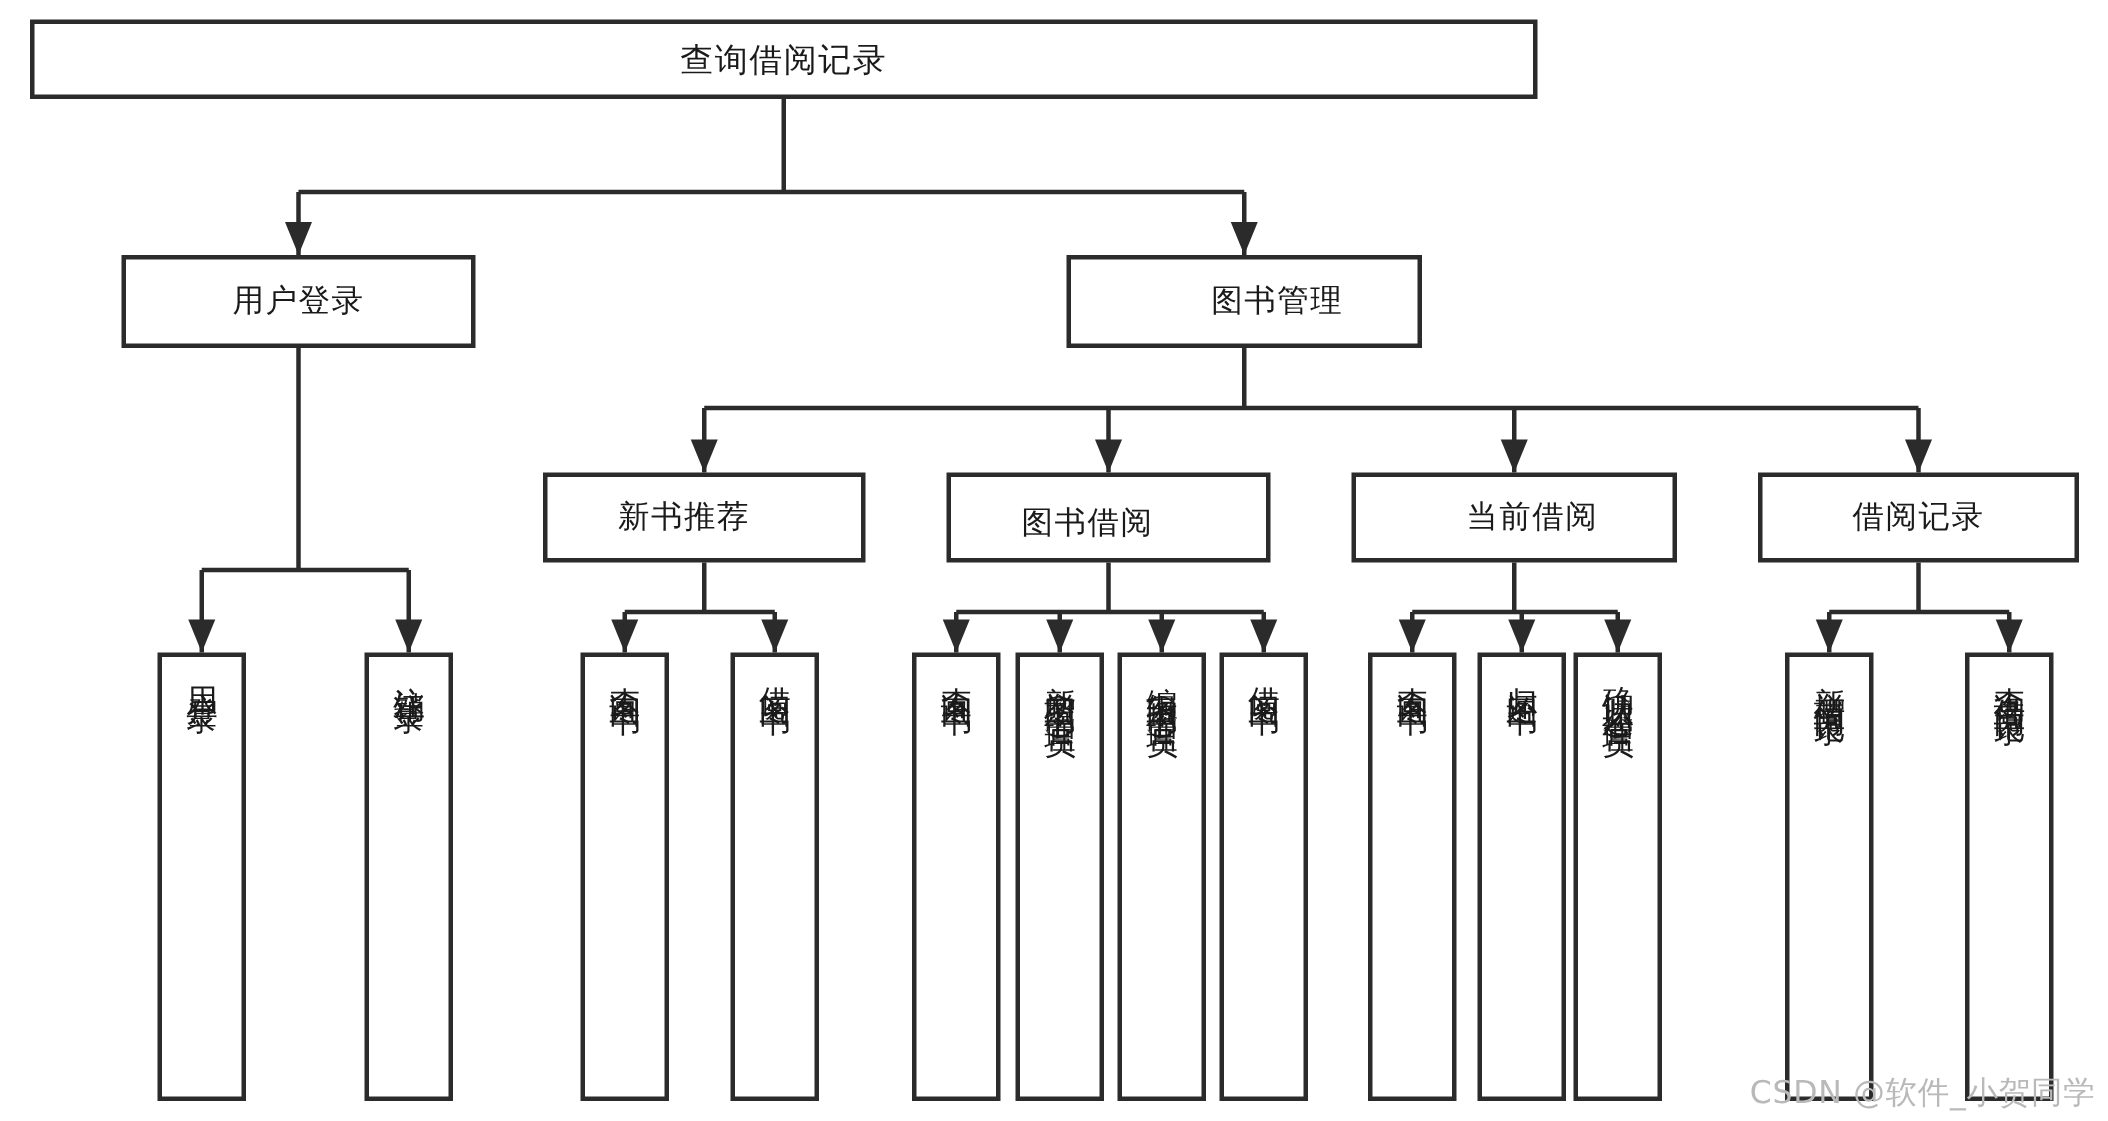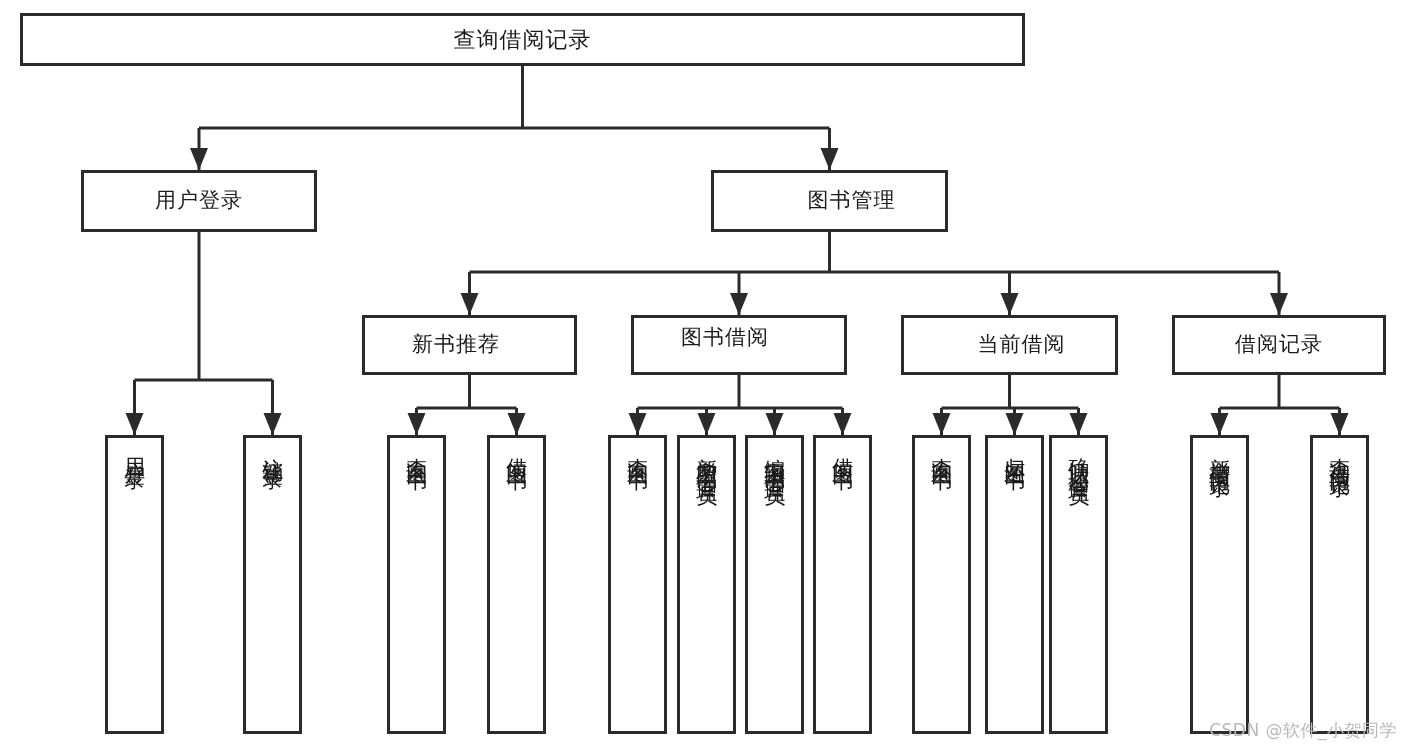--- a/index.html
+++ b/index.html
@@ -64,21 +64,21 @@
     line-height: 1.25;
     letter-spacing: 4px;
     justify-content: flex-start;
     align-items: center;
     padding-top: 6px;
   }
   .watermark {
     position: absolute;
     right: 8px;
     bottom: 5px;
-    font-size: 17px;
+    font-size: 21px;
     color: #b9b9b9;
     font-family: "DejaVu Sans", "Liberation Sans", sans-serif;
     letter-spacing: 0.5px;
     white-space: nowrap;
   }
 </style>
 </head>
 <body>
 
 <div id="diagram-root">
@@ -160,21 +160,21 @@
         <rect x="1191.5" y="436.5" width="56" height="296" class="node-box"></rect>
         <rect x="1311.5" y="436.5" width="56" height="296" class="node-box"></rect>
       </g>
   </svg>
 
   <div id="label-layer">
       <div class="node-label root" style="left: 20px; top: 13px; width: 1005px; height: 53px;">查询借阅记录</div>
       <div class="node-label horiz" style="left: 81px; top: 170px; width: 236px; height: 62px;">用户登录</div>
       <div class="node-label horiz" style="left: 711px; top: 170px; width: 237px; height: 62px; padding-left: 44px;">图书管理</div>
       <div class="node-label horiz" style="left: 362px; top: 315px; width: 188px; height: 60px;">新书推荐</div>
-      <div class="node-label horiz" style="left: 631px; top: 308px; width: 188px; height: 60px;">图书借阅</div>
+      <div class="node-label horiz" style="left: 631px; top: 319px; width: 188px; height: 60px;">图书借阅</div>
       <div class="node-label horiz" style="left: 913px; top: 315px; width: 217px; height: 60px;">当前借阅</div>
       <div class="node-label horiz" style="left: 1172px; top: 315px; width: 214px; height: 60px;">借阅记录</div>
       <div class="node-label vert" style="left: 105px; top: 435px; width: 59px; height: 299px;">用户登录</div>
       <div class="node-label vert" style="left: 243px; top: 435px; width: 59px; height: 299px;">注销登录</div>
       <div class="node-label vert" style="left: 387px; top: 435px; width: 59px; height: 299px;">查询图书</div>
       <div class="node-label vert" style="left: 487px; top: 435px; width: 59px; height: 299px;">借阅图书</div>
       <div class="node-label vert" style="left: 608px; top: 435px; width: 59px; height: 299px;">查询图书</div>
       <div class="node-label vert" style="left: 677px; top: 435px; width: 59px; height: 299px;">新增图书（管理员）</div>
       <div class="node-label vert" style="left: 745px; top: 435px; width: 59px; height: 299px;">编辑图书（管理员）</div>
       <div class="node-label vert" style="left: 813px; top: 435px; width: 59px; height: 299px;">借阅图书</div>

